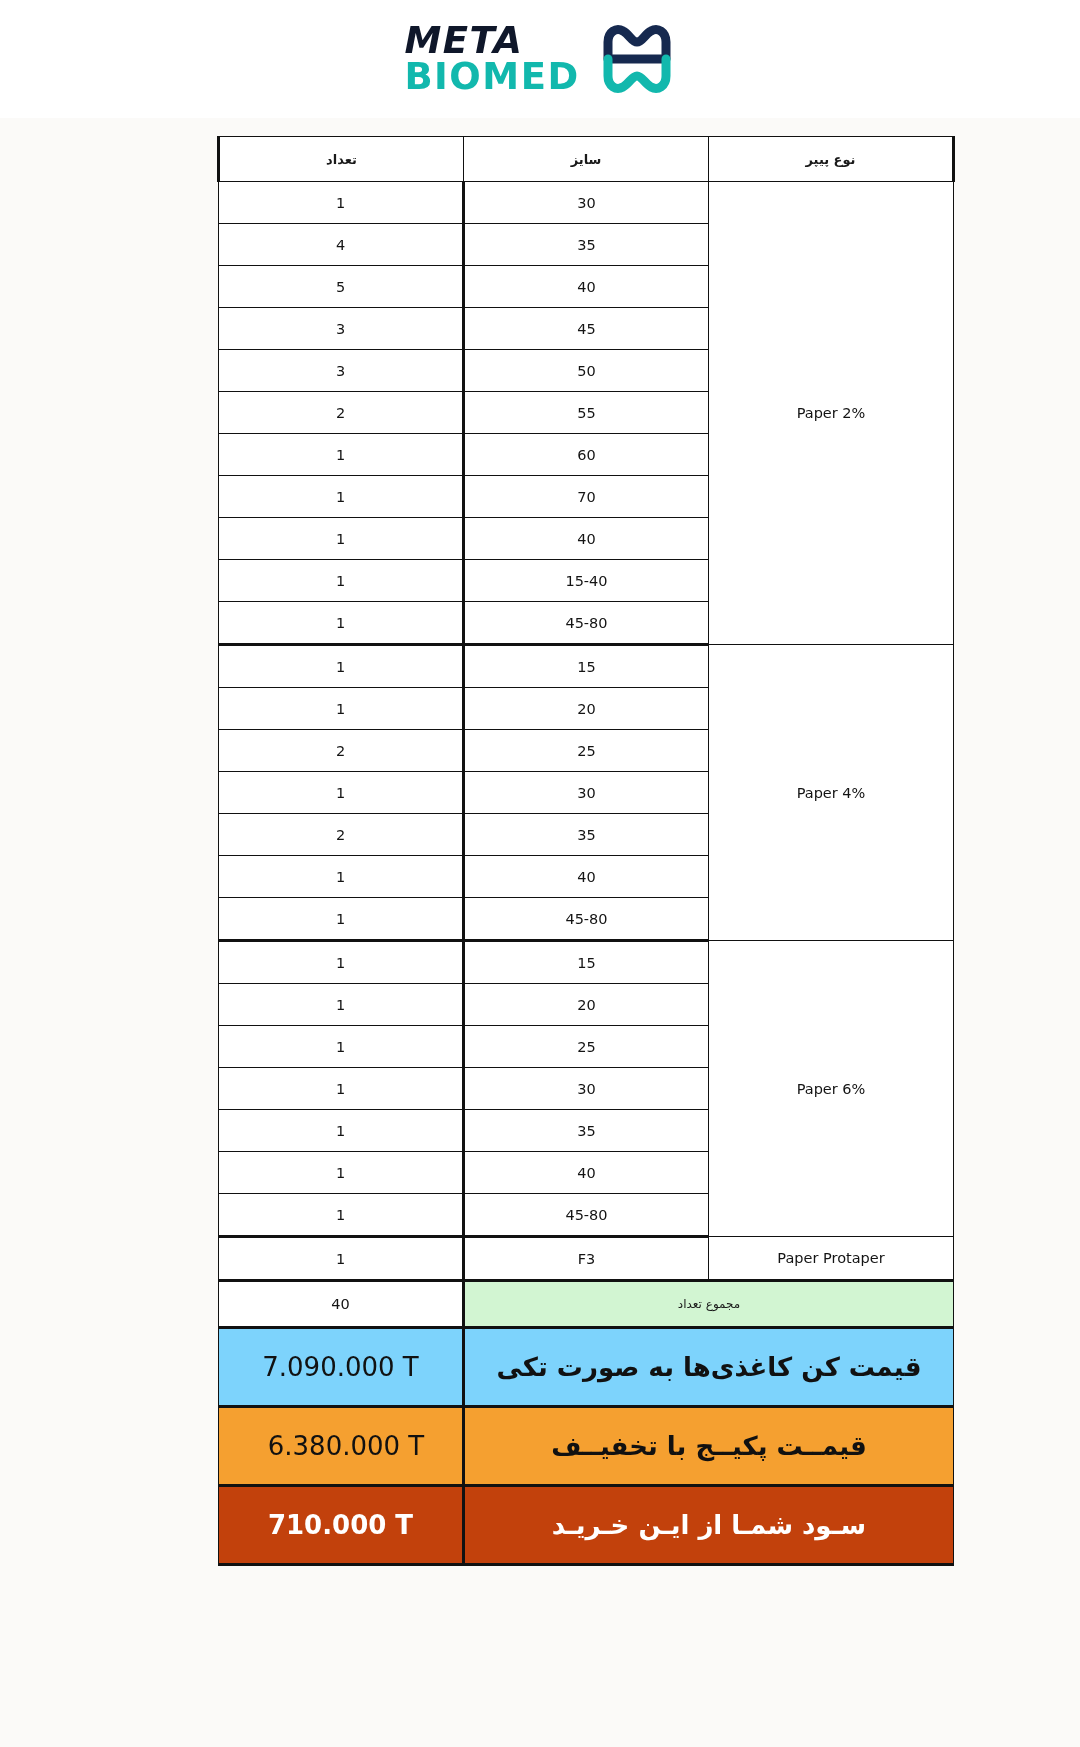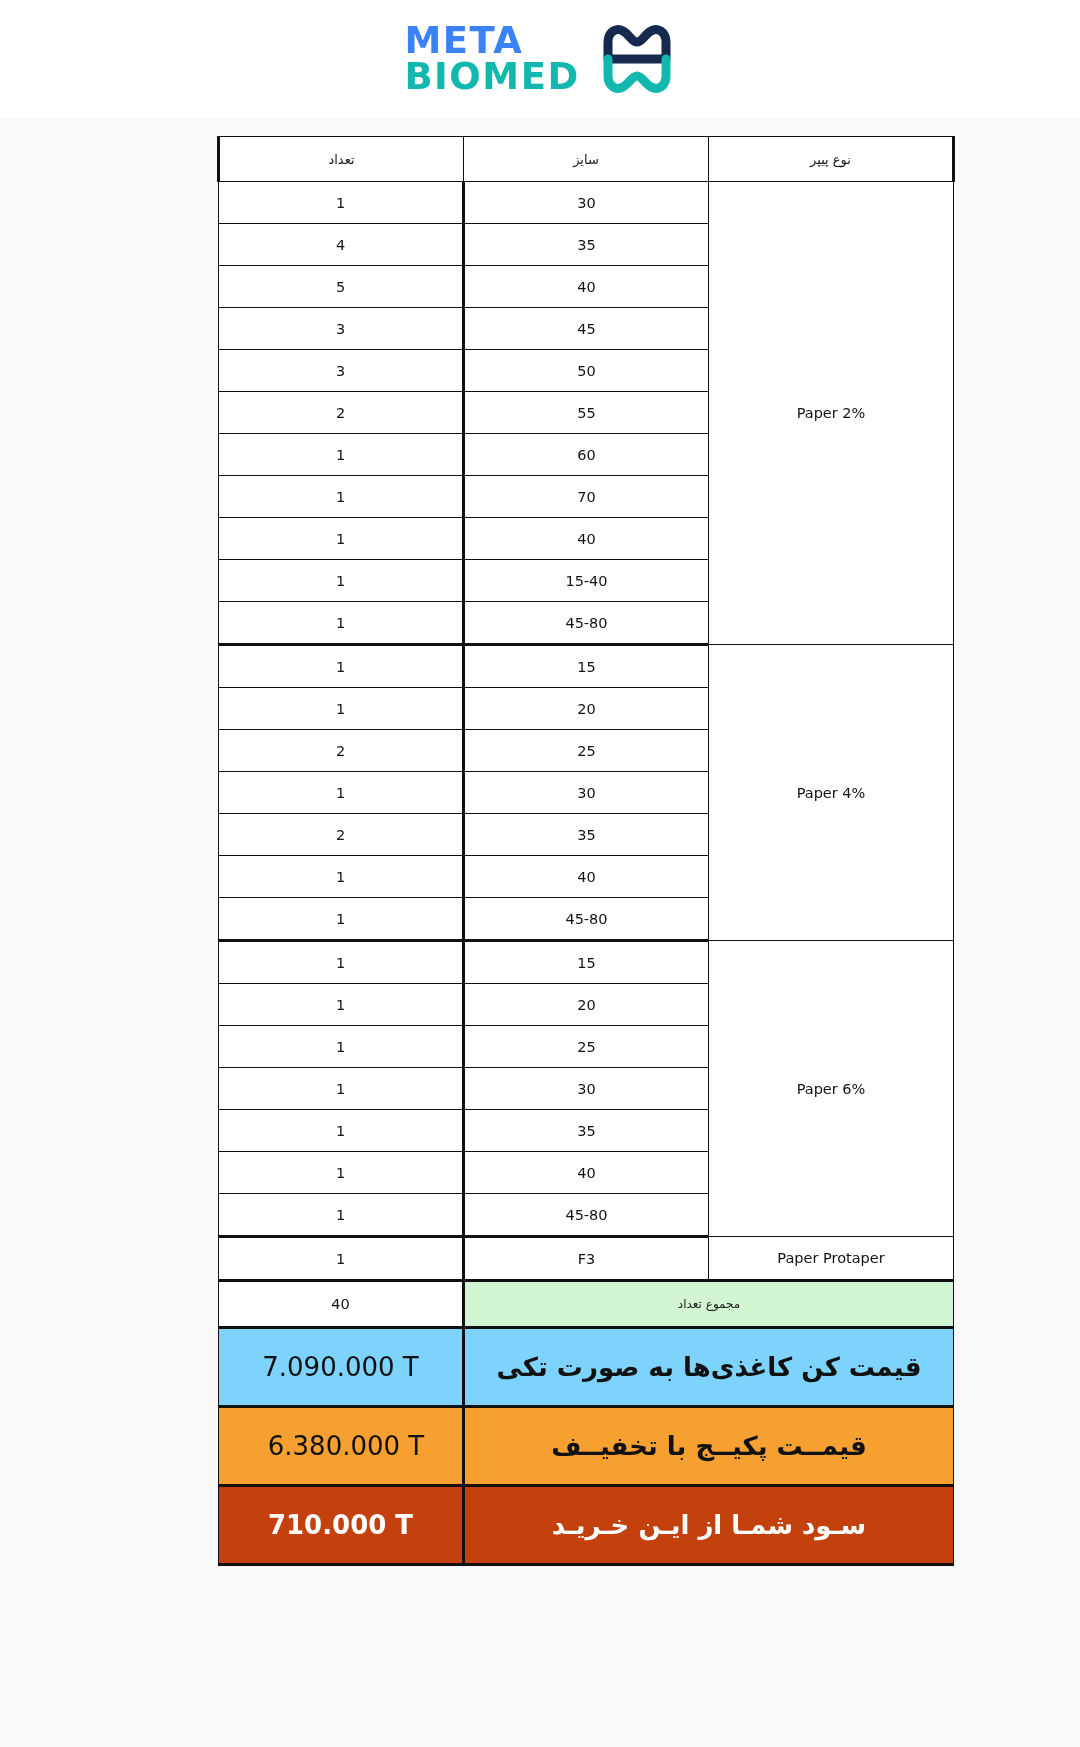--- a/index.html
+++ b/index.html
@@ -31,22 +31,23 @@
   .logo-wordmark {
     display: flex;
     flex-direction: column;
     line-height: 0.96;
     direction: ltr;
   }
   .logo-meta {
     font-size: 37px;
     font-weight: 700;
     letter-spacing: 1.5px;
-    color: #3b82f6;
+    color: #0f172a;
     font-family: "DejaVu Sans", "Liberation Sans", sans-serif;
+    font-style: italic;
   }
   .logo-biomed {
     font-size: 37px;
     font-weight: 700;
     letter-spacing: 1.5px;
     color: #12b8ad;
     font-family: "DejaVu Sans", "Liberation Sans", sans-serif;
   }
 
   
@@ -68,21 +69,21 @@
     background: #ffffff;
   }
   col.c-type  { width: 245px; }
   col.c-size  { width: 245px; }
   col.c-qty   { width: 245px; }
 
   .hdr td {
     background: #fcf0d8;
     height: 44px;
     font-size: 13px;
-    font-weight: 400;
+    font-weight: 700;
     color: #1a1a1a;
     border-top: 3px solid #111111;
     border-bottom: 3px solid #111111;
   }
   .hdr td.first-col { border-right: 3px solid #111111; }
   .hdr td.last-col  { border-left: 3px solid #111111; }
 
   tr.datarow td {
     height: 41px;
     font-size: 14.5px;

